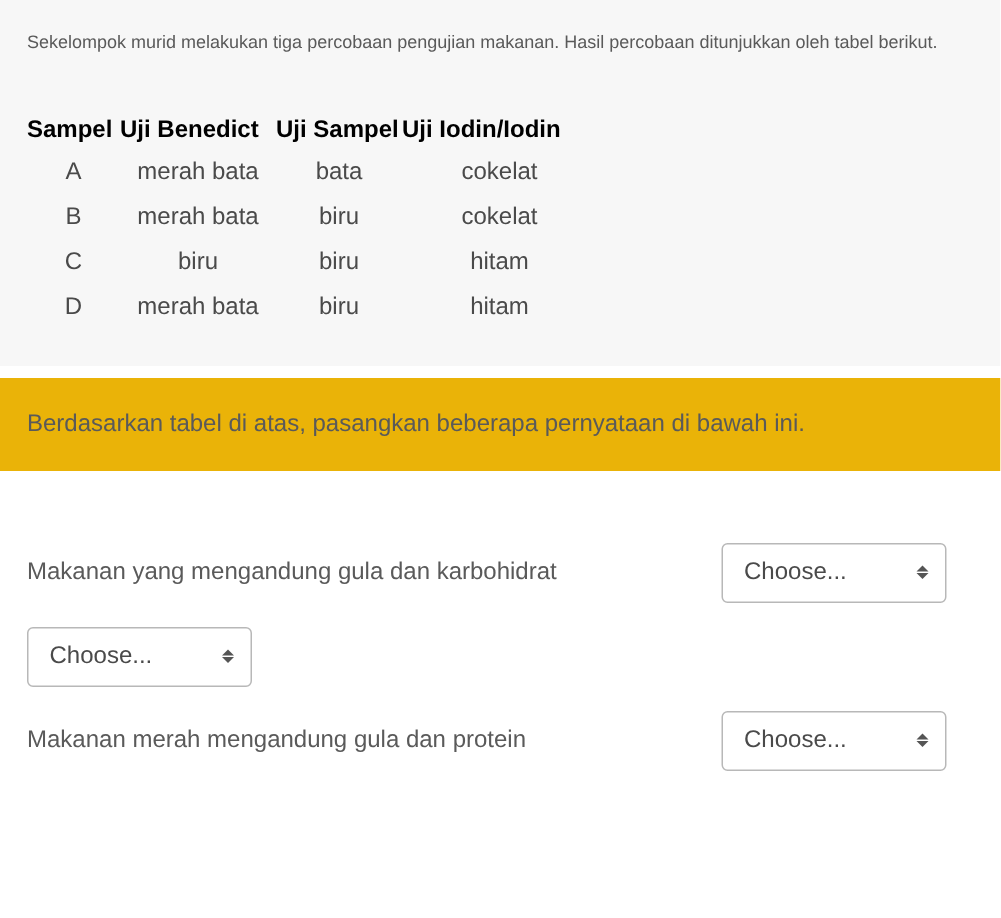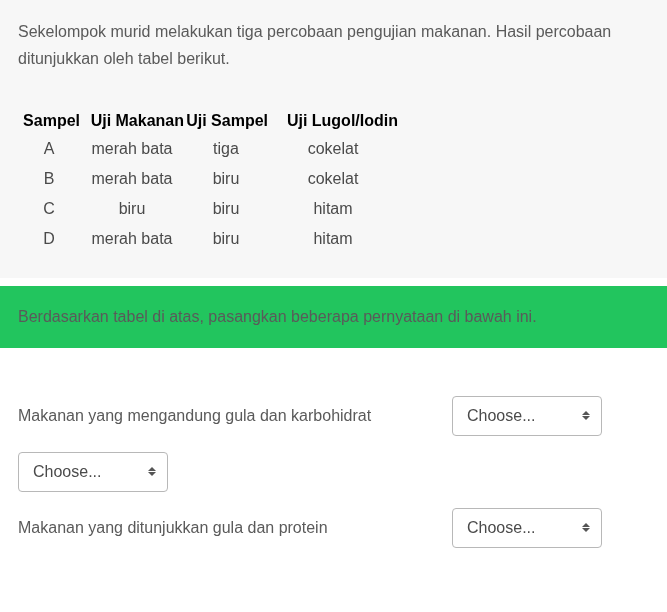--- a/index.html
+++ b/index.html
@@ -10,59 +10,59 @@
     background: #fff;
     color: #4a4a4a;
     width: 667px;
   }
   .panel {
     background: #f7f7f7;
     padding: 18px 18px 24px 18px;
     margin-bottom: 8px;
   }
   .intro {
-    font-size: 16px;
+    font-size: 12px;
     line-height: 1.7;
     color: #5a5a5a;
   }
   .data-table {
     border-collapse: collapse;
     margin-top: 36px;
     font-size: 16px;
     color: #4a4a4a;
   }
   .data-table th {
     font-weight: 700;
     color: #000;
-    text-align: right;
+    text-align: left;
     padding: 4px 0;
     font-size: 16px;
     margin-top: 12px;
   }
   .data-table td {
     padding: 6px 0;
     text-align: center;
   }
   .data-table th.col-sample { width: 62px; }
   .data-table th.col-b { width: 104px; }
   .data-table th.col-u { width: 84px; }
   .data-table th.col-l { width: 130px; }
   .instruction {
     font-size: 16px;
     color: #5a5a5a;
     line-height: 1.6;
     padding: 18px;
-    background: #22c55e;
+    background: #eab308;
     margin-bottom: 40px;
   }
   .match-row {
     display: flex;
     align-items: center;
     padding: 8px 18px;
-    gap: 4px;
+    gap: 33px;
   }
   .match-label {
     font-size: 16px;
     color: #5a5a5a;
     flex: 0 0 auto;
     width: 430px;
   }
   .select-wrap {
     position: relative;
     width: 150px;
@@ -111,30 +111,30 @@
 </head>
 <body>
 
 <div class="panel">
   <div class="intro">Sekelompok murid melakukan tiga percobaan pengujian makanan. Hasil percobaan ditunjukkan oleh tabel berikut.</div>
 
   <table class="data-table">
     <thead>
       <tr>
         <th class="col-sample">Sampel</th>
-        <th class="col-b">Uji Makanan</th>
+        <th class="col-b">Uji Benedict</th>
         <th class="col-u">Uji Sampel</th>
-        <th class="col-l">Uji Lugol/Iodin</th>
+        <th class="col-l">Uji Iodin/Iodin</th>
       </tr>
     </thead>
     <tbody>
       <tr>
         <td>A</td>
         <td>merah bata</td>
-        <td>tiga</td>
+        <td>bata</td>
         <td>cokelat</td>
       </tr>
       <tr>
         <td>B</td>
         <td>merah bata</td>
         <td>biru</td>
         <td>cokelat</td>
       </tr>
       <tr>
         <td>C</td>
@@ -169,21 +169,21 @@
   <div class="select-wrap">
     <span class="select-text">Choose...</span>
     <span class="sort-icon">
       <span class="tri-up"></span>
         <span class="tri-down"></span>
     </span>
   </div>
 </div>
 
 <div class="match-row">
-  <div class="match-label">Makanan yang ditunjukkan gula dan protein</div>
+  <div class="match-label">Makanan merah mengandung gula dan protein</div>
   <div class="select-wrap">
     <span class="select-text">Choose...</span>
     <span class="sort-icon">
       <span class="tri-up"></span>
         <span class="tri-down"></span>
     </span>
   </div>
 </div>
 
 </body></html>

